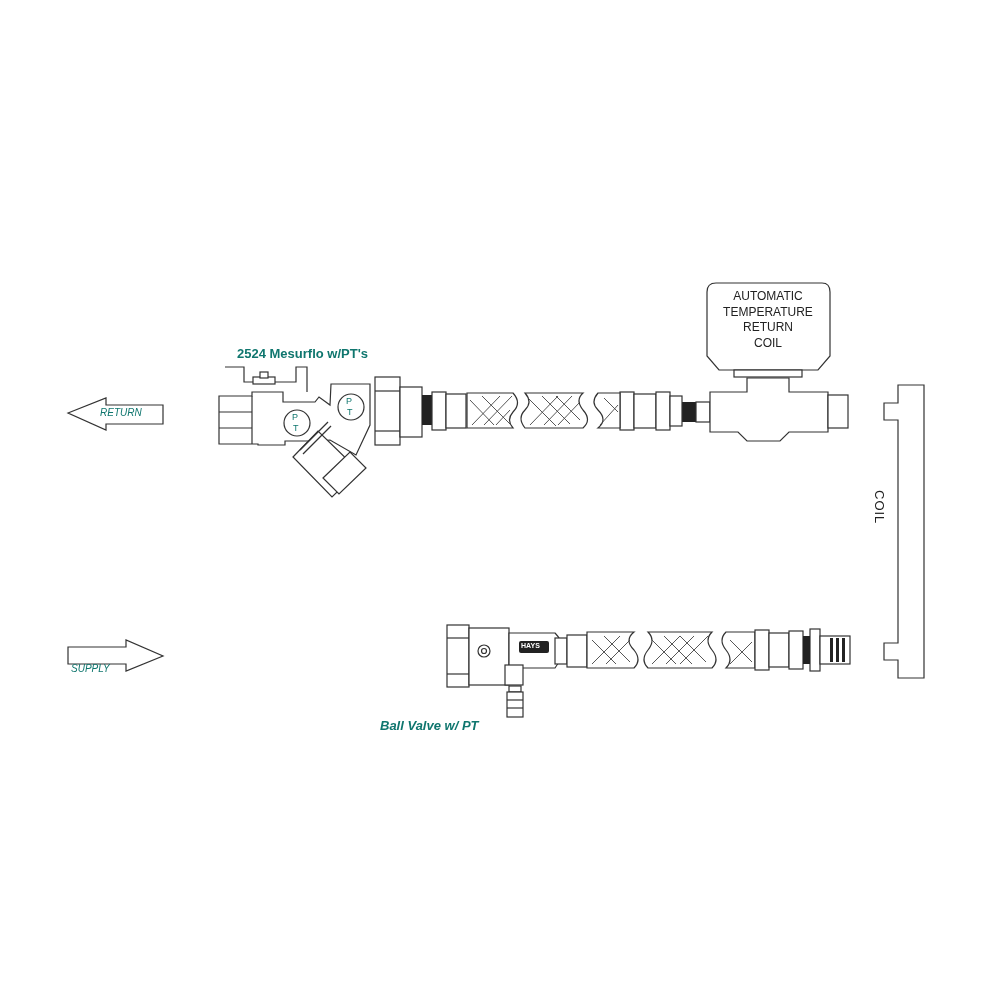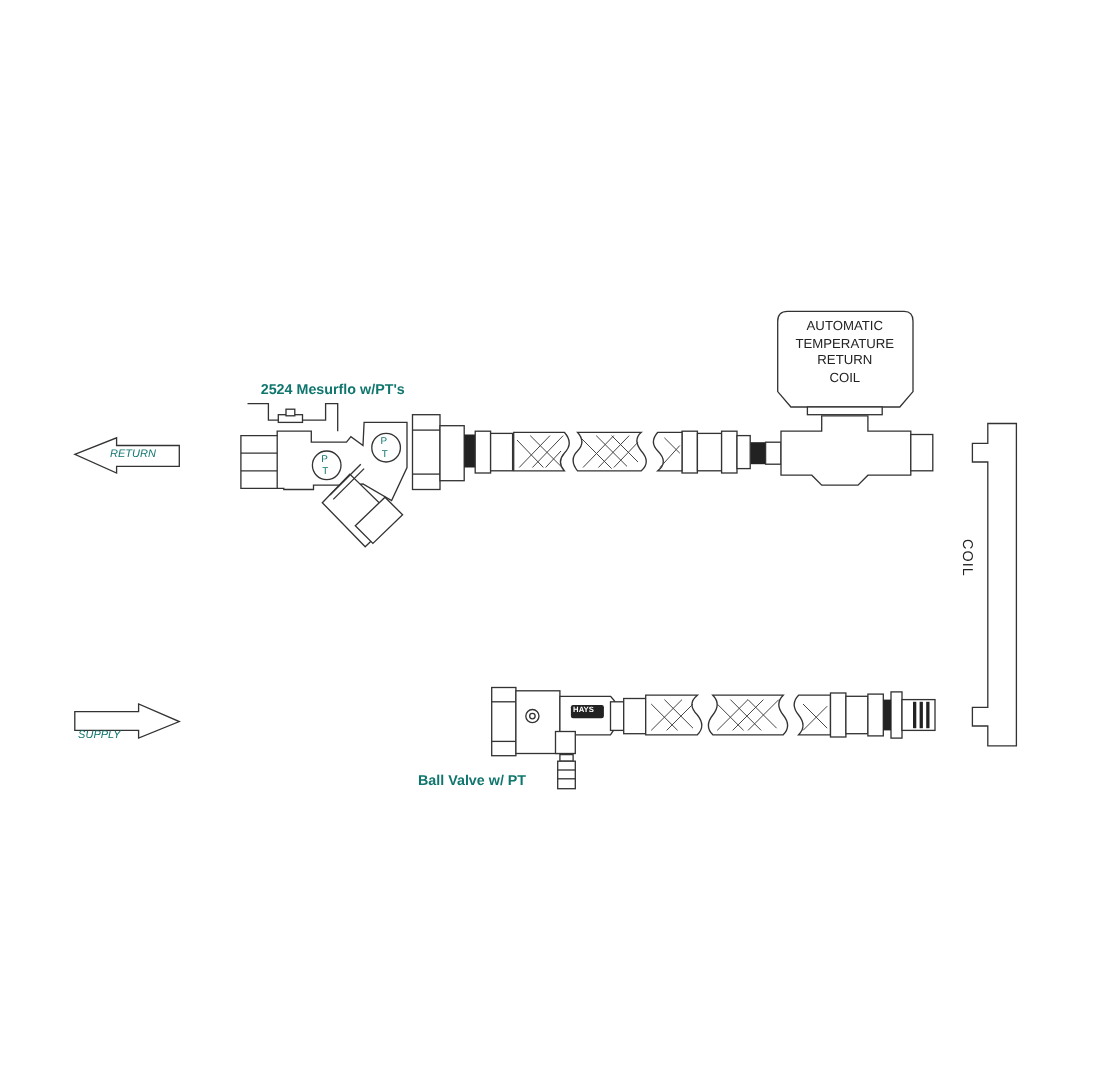--- a/index.html
+++ b/index.html
@@ -103,21 +103,21 @@
     <rect x="519" y="641" width="30" height="12" rx="2"></rect>
   </g>
 
   <g stroke="#444" stroke-width="0.9" fill="none">
     <path d="M472,425 L500,396 M484,425 L512,396 M496,425 L510,410 M470,400 L494,425 M482,396 L510,424 M530,425 L558,396 M544,425 L572,396 M558,425 L580,402 M528,398 L556,426 M542,396 L570,424 M556,396 L580,420 M600,425 L618,405 M604,398 L618,412"></path>
     <path d="M592,664 L620,636 M606,664 L630,640 M592,640 L616,664 M604,636 L630,662 M652,664 L680,636 M666,664 L694,636 M680,664 L708,636 M652,640 L676,664 M664,636 L692,664 M680,636 L706,662 M730,664 L752,642 M730,640 L752,662"></path>
   </g>
 </svg>
 
 <div class="lbl bold" style="left:237px; top:346px;">2524 Mesurflo w/PT's</div>
-<div class="lbl bold" style="left:380px; top:702px;">Ball Valve w/ PT</div>
+<div class="lbl bold" style="left:380px; top:718px;font-style:italic;">Ball Valve w/ PT</div>
 
 <div class="lbl" style="left:292px; top:412px; font-size:9px;">P</div>
 <div class="lbl" style="left:293px; top:423px; font-size:9px;">T</div>
 <div class="lbl" style="left:346px; top:396px; font-size:9px;">P</div>
 <div class="lbl" style="left:347px; top:407px; font-size:9px;">T</div>
 
 <div class="lbl" style="left:521px; top:642px; font-size:7px; color:#fff; font-weight:bold;">HAYS</div>
 
 <div class="atcv">
   <div>AUTOMATIC</div>

